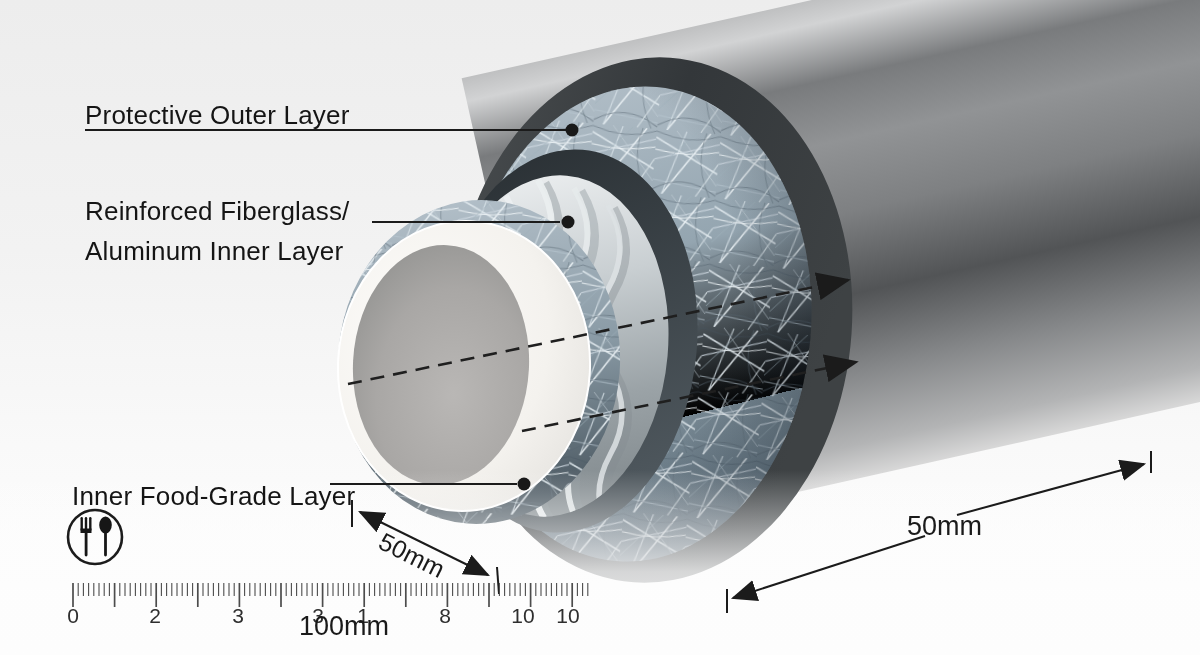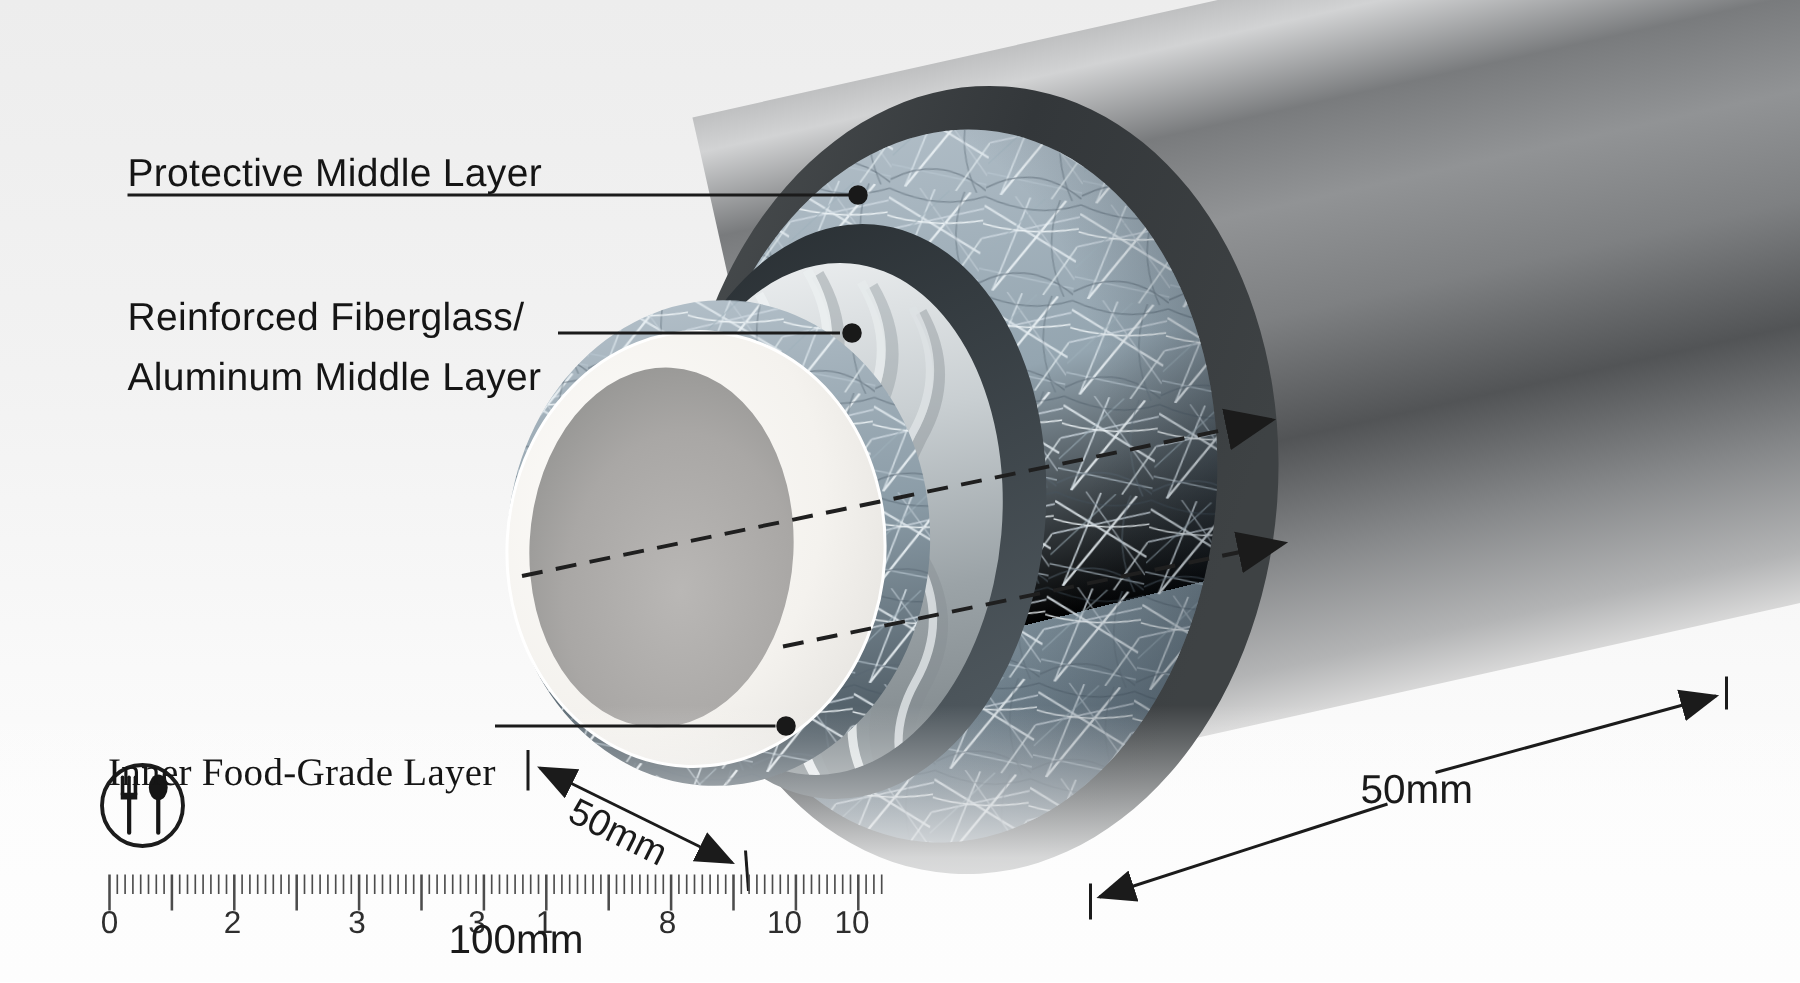--- a/index.html
+++ b/index.html
@@ -290,26 +290,26 @@
         <path d="M80.5 528.5 h11 v4.5 h-11 z"></path>
         <rect x="84.7" y="531" width="2.8" height="25.5" rx="1.4"></rect>
       </g>
       <g fill="#161616">
         <ellipse cx="105.5" cy="525" rx="6.3" ry="8.6"></ellipse>
         <rect x="104.1" y="531" width="2.8" height="25.5" rx="1.4"></rect>
       </g>
     </g>
   </svg>
 
-  <div class="lbl" style="left:85px;top:99px;">Protective Middle Layer</div>
+  <div class="lbl" style="left:85px;top:99px;">Protective Outer Layer</div>
 
   <div class="lbl" style="left:85px;top:195px;">Reinforced Fiberglass/</div>
-  <div class="lbl" style="left:85px;top:235px;">Aluminum Middle Layer</div>
-
-  <div class="lbl" style="left:72px;top:498px;font-family:Liberation Serif, serif;">Inner Food-Grade Layer</div>
+  <div class="lbl" style="left:85px;top:235px;">Aluminum Inner Layer</div>
+
+  <div class="lbl" style="left:72px;top:480px;">Inner Food-Grade Layer</div>
 
   <div class="dim-rot" style="left:377px;top:541px;">50mm</div>
 
   <div class="dim" style="left:907px;top:511px;">50mm</div>
 
   <span class="ruler-num" style="left:73px;">0</span>
   <span class="ruler-num" style="left:155px;">2</span>
   <span class="ruler-num" style="left:238px;">3</span>
   <span class="ruler-num" style="left:318px;">3</span>
   <span class="ruler-num" style="left:363px;">1</span>

